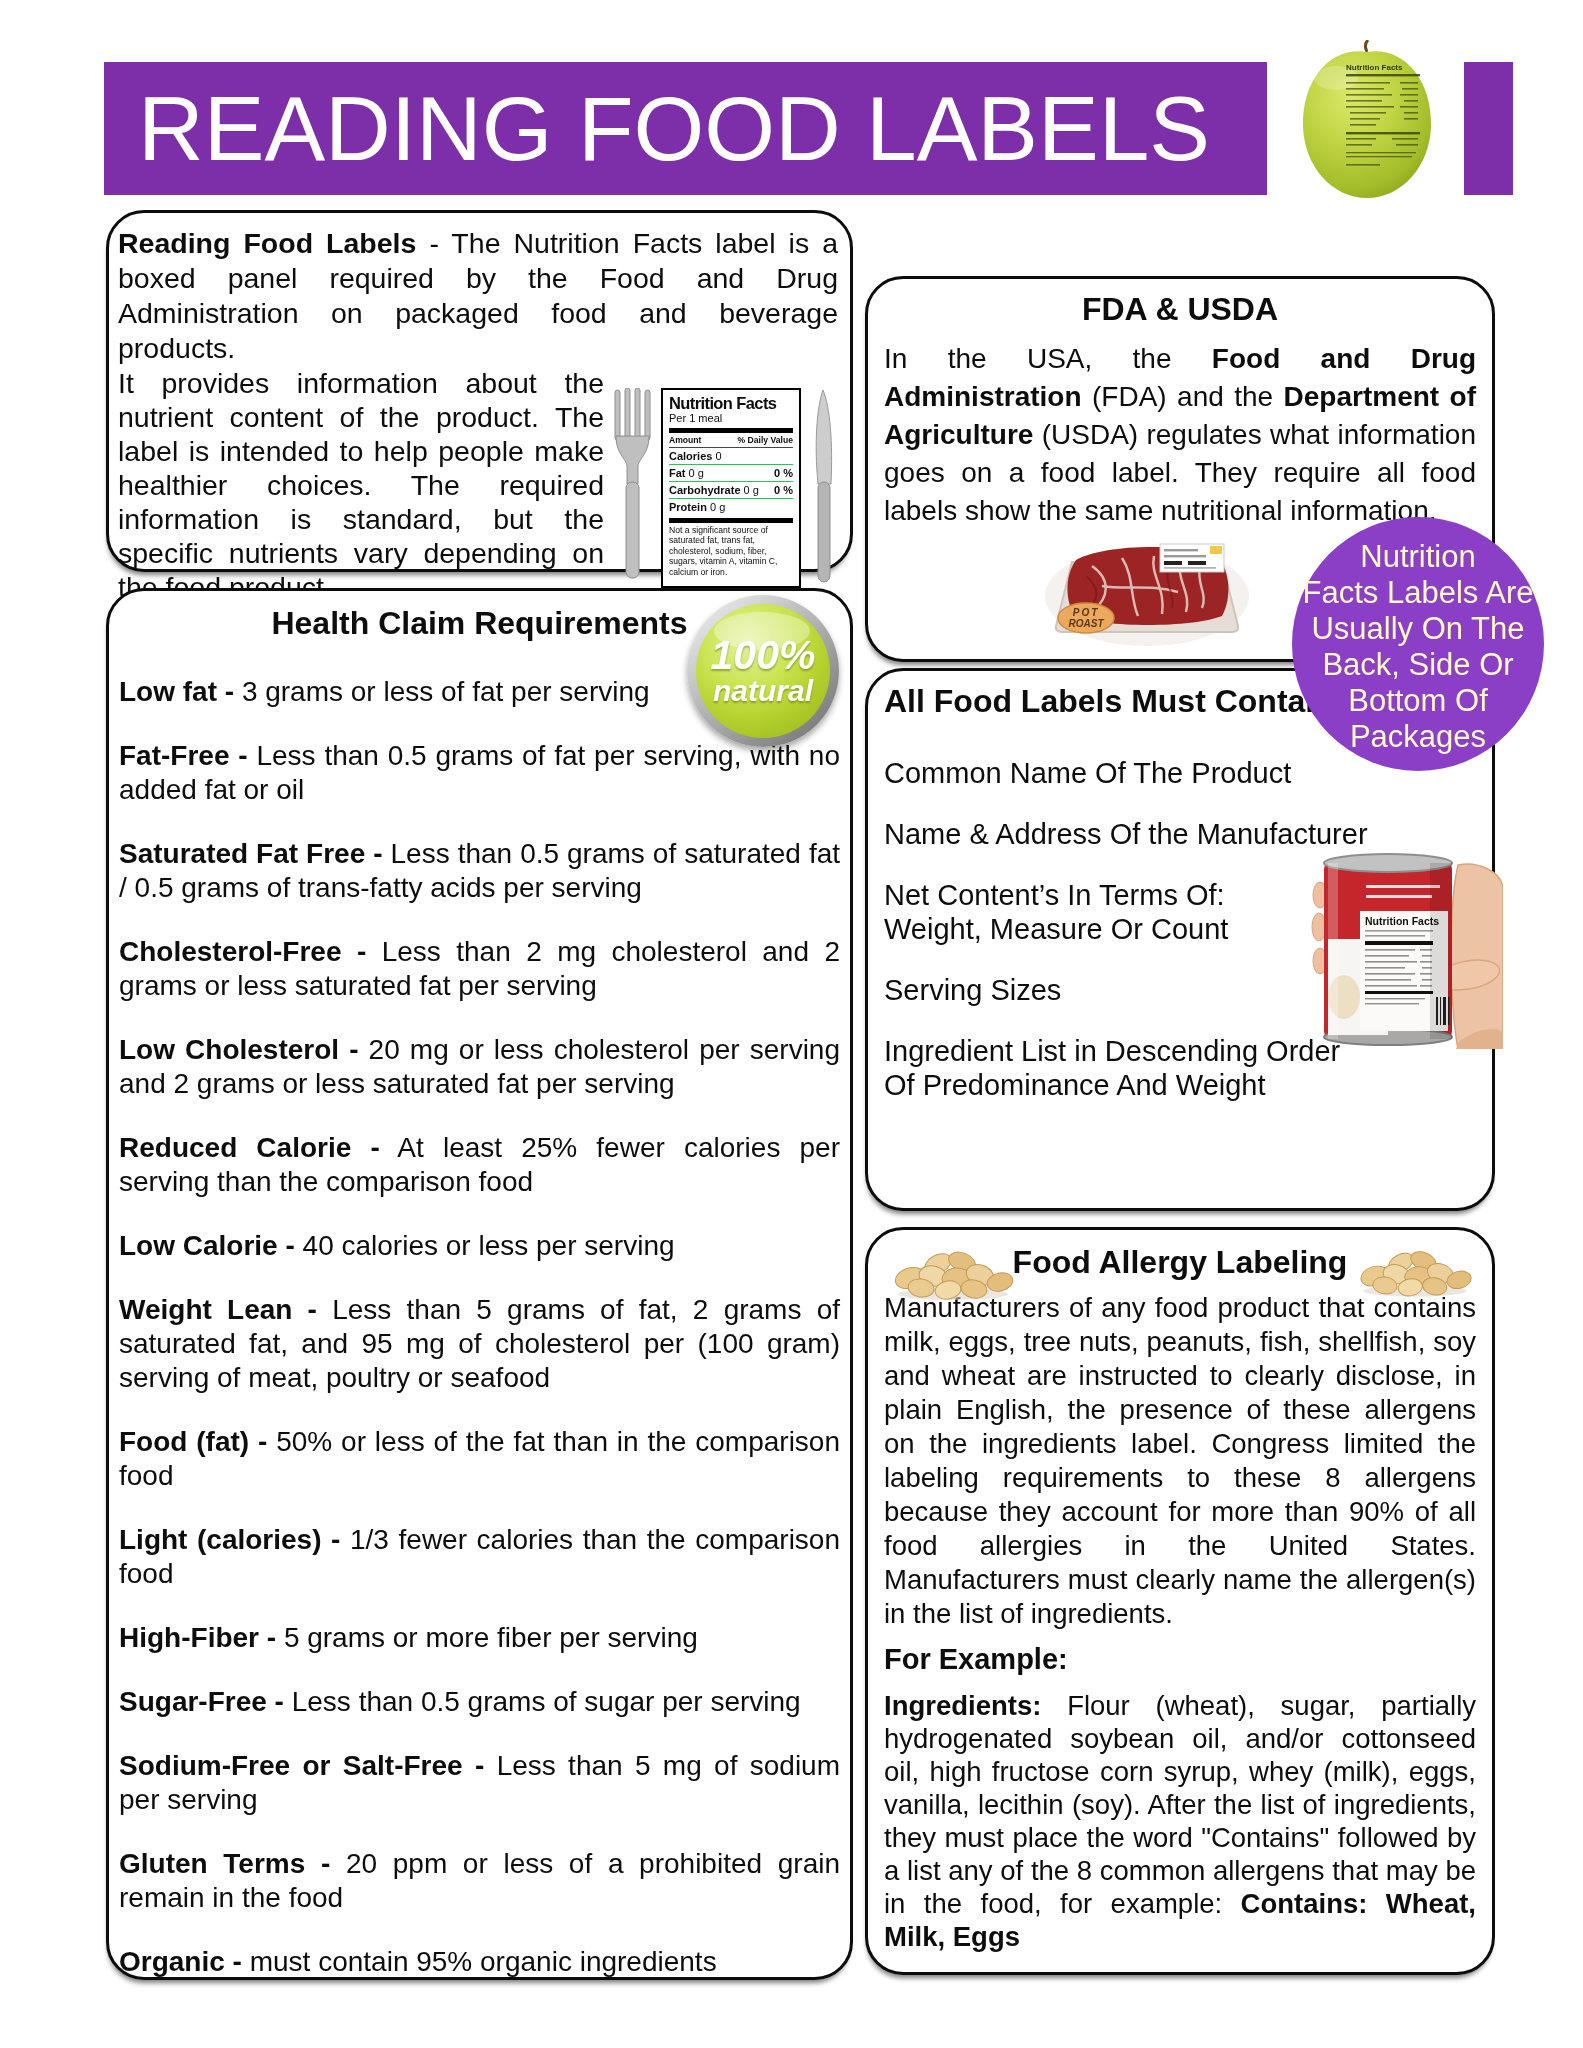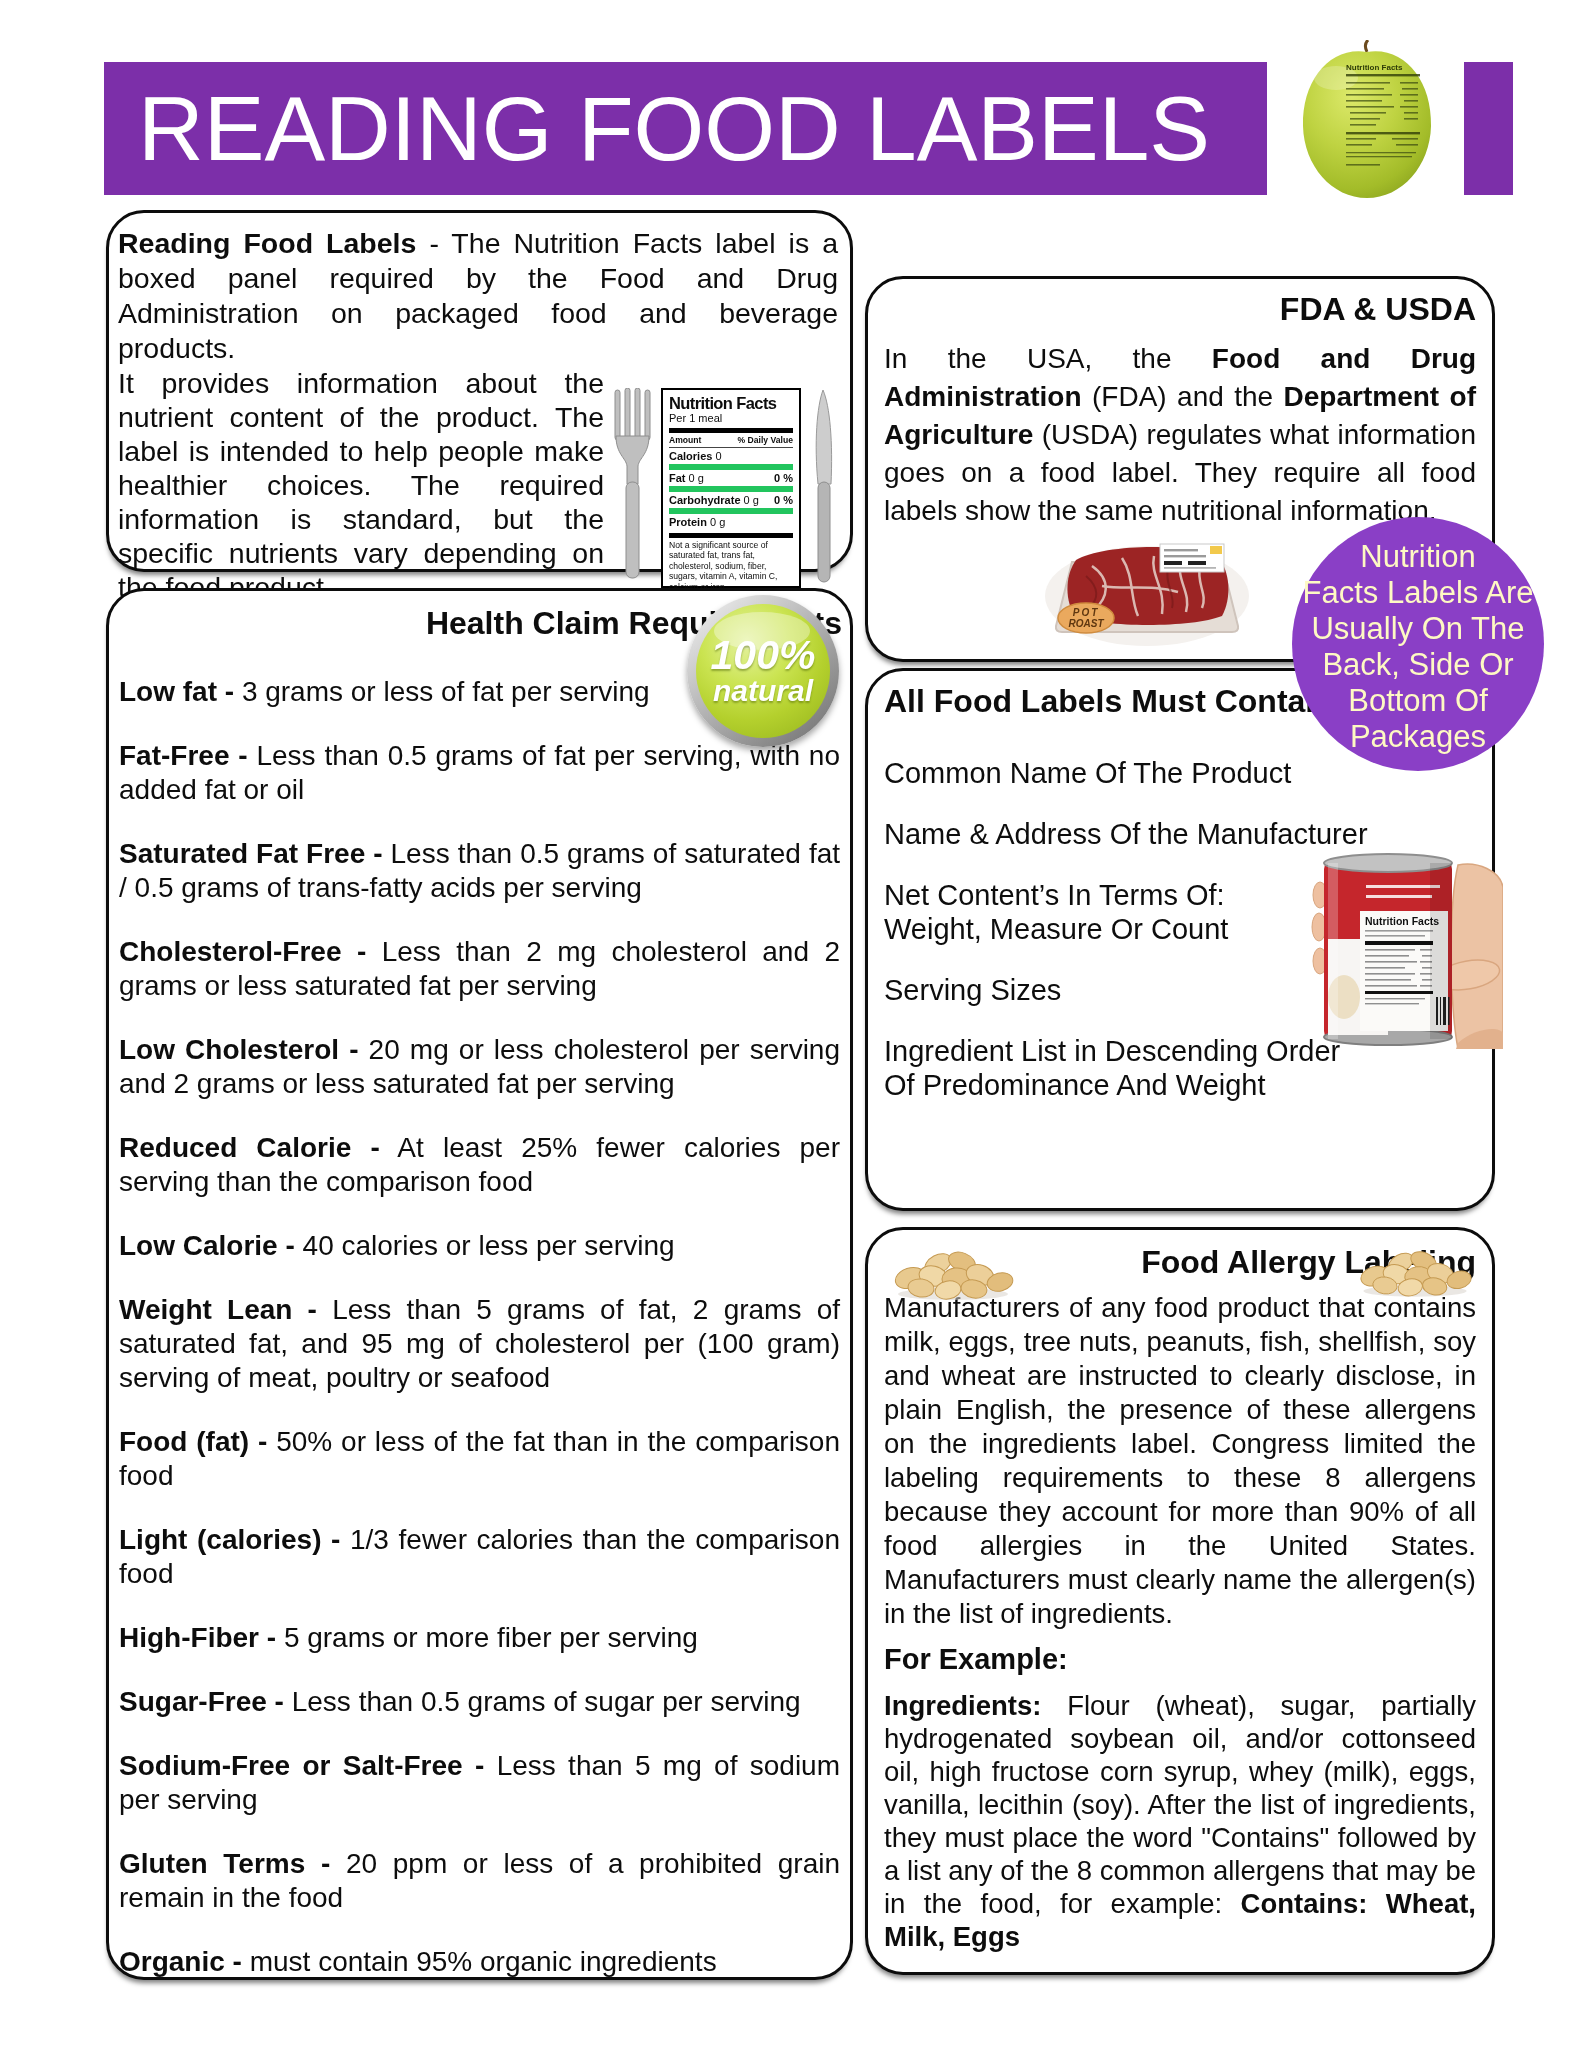--- a/index.html
+++ b/index.html
@@ -7,39 +7,39 @@
         font-family:"Liberation Sans",sans-serif;color:#0d0d0d;}
   
   .banner{position:absolute;left:104px;top:62px;width:1163px;height:133px;background:#7c2fa9;}
   .banner h1{margin:0;padding-left:34px;line-height:133px;font-size:91px;font-weight:400;
              color:#fff;letter-spacing:0;white-space:nowrap;}
   .banner-tab{position:absolute;left:1464px;top:62px;width:49px;height:133px;background:#7c2fa9;}
   .apple{position:absolute;left:1288px;top:40px;width:158px;height:160px;}
   
   .box{position:absolute;box-sizing:border-box;background:#fff;border:3px solid #0c0c0c;
        border-radius:38px;box-shadow:-1px 6px 5px -3px rgba(0,0,0,.5);}
-  .box h2{margin:0;font-size:32px;font-weight:bold;text-align:right;}
+  .box h2{margin:0;font-size:32px;font-weight:bold;text-align:center;}
   .jtext{text-align:justify;margin:0;}
   .pre{white-space:pre-line;}
   
   .intro-box{left:106px;top:210px;width:747px;height:362px;padding:13px 12px 0 9px;}
   .intro-box p{font-size:28.5px;line-height:35px;}
   .intro-row{display:flex;margin-top:0;}
   .intro-row .col-text{width:492px;line-height:34px;}
   .label-graphic{margin:22px 0 0 8px;display:flex;align-items:flex-start;gap:9px;}
   
   .mini-label{box-sizing:border-box;width:140px;height:200px;border:2px solid #000;
               padding:4px 6px;background:#fff;}
   .ml-title{font-size:16.5px;font-weight:bold;letter-spacing:-.6px;line-height:18px;}
   .ml-serv{font-size:11px;line-height:13px;}
   .ml-bar{height:5px;background:#000;margin:3px 0 2px;}
   .ml-head{display:flex;justify-content:space-between;font-size:8.6px;font-weight:bold;
            border-bottom:1px solid #444;padding-bottom:2px;}
   .ml-row{display:flex;justify-content:space-between;font-size:11px;padding:2px 0;
-          border-bottom:6px solid #22c55e;}
+          border-bottom:1px solid #22c55e;}
   .ml-row:last-of-type{border-bottom:none;}
   .ml-foot{font-size:8.6px;line-height:10.4px;margin-top:2px;}
   
   .health-box{left:106px;top:588px;width:747px;height:1392px;padding:14px 8px 0 8px;}
   .hc-list{margin-top:33px;padding:0 2px;}
   .hc-item{margin:0 0 30px 0;font-size:28px;line-height:34px;text-align:justify;}
   .badge{position:absolute;left:578px;top:4px;width:152px;height:152px;border-radius:50%;
          background:linear-gradient(140deg,#f7f7f7 0%,#c4c4c4 35%,#6c6c6c 100%);
          box-shadow:0 4px 6px rgba(0,0,0,.35);}
   .badge-face{position:absolute;inset:9px;border-radius:50%;text-align:center;

